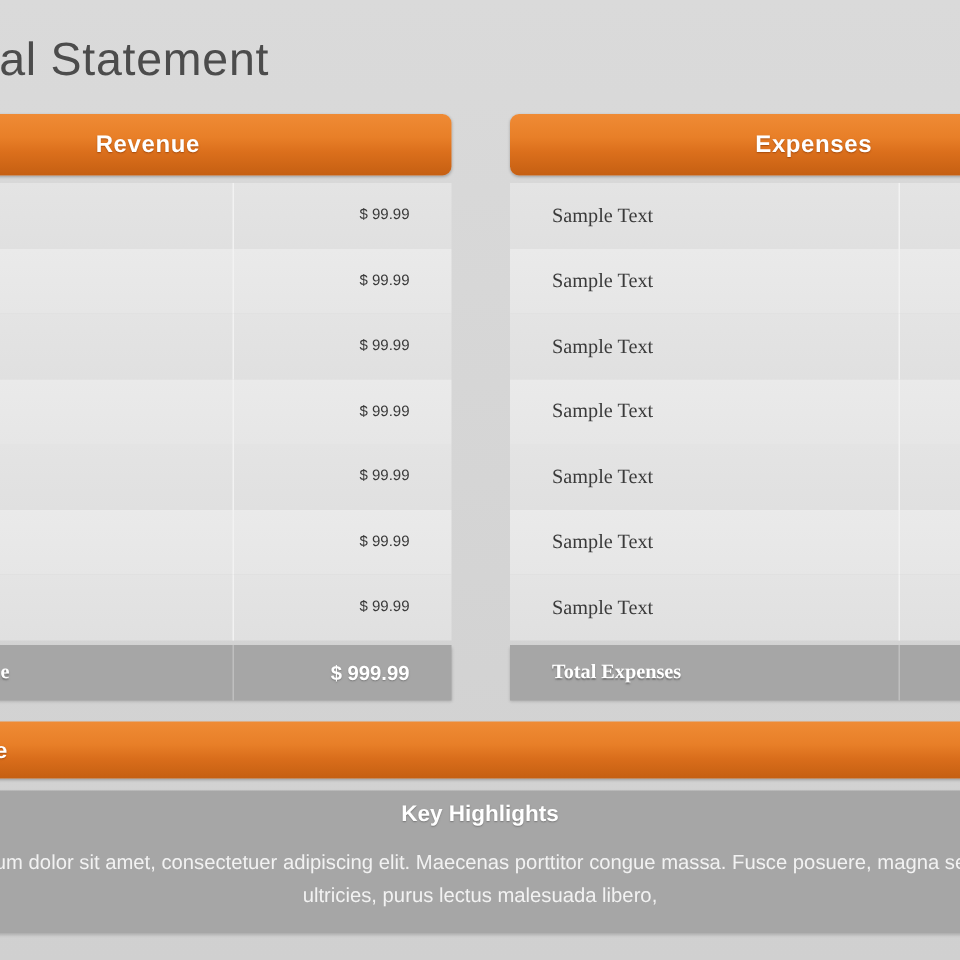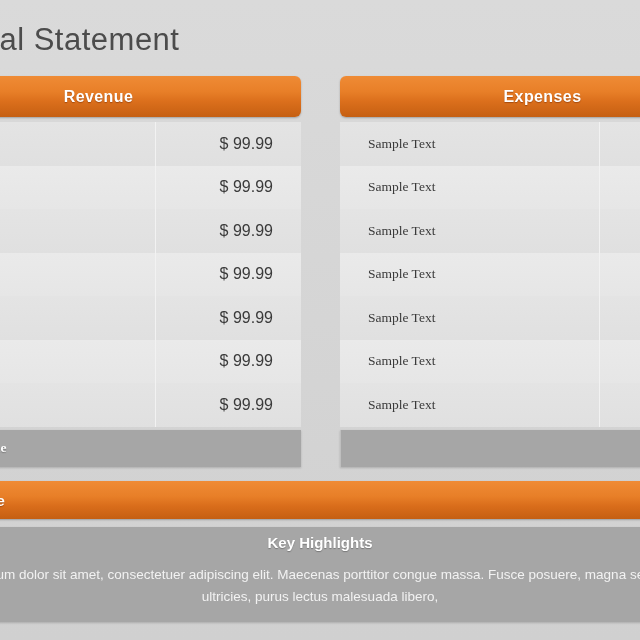--- a/index.html
+++ b/index.html
@@ -76,21 +76,21 @@
     box-sizing: border-box;
     font-size: 13.5px;
     color: #3a3a3a;
     font-family: Liberation Serif, serif;
   }
   .cell-amount {
     flex: 1;
     padding-right: 28px;
     box-sizing: border-box;
     text-align: right;
-    font-size: 16px;
+    font-size: 10px;
     color: #3a3a3a;
     border-left: 1px solid #f2f2f2;
     height: 100%;
     display: flex;
     align-items: center;
     justify-content: flex-end;
   }
 
   .row.total {
     background: #a6a6a6;
@@ -191,20 +191,21 @@
         <div class="cell-label">Sample Text</div>
         <div class="cell-amount">$ 99.99</div>
       </div>
       <div class="row odd">
         <div class="cell-label">Sample Text</div>
         <div class="cell-amount">$ 99.99</div>
       </div>
 
       <div class="row total">
         <div class="cell-label">Total Revenue</div>
+        <div class="cell-amount">$ 999.99</div>
       </div>
     </div>
   </div>
 
   <div class="panel panel-right">
     <div class="section-header">Expenses</div>
     <div class="table">
 
       <div class="row odd">
         <div class="cell-label">Sample Text</div>
@@ -229,20 +230,21 @@
       <div class="row even">
         <div class="cell-label">Sample Text</div>
         <div class="cell-amount">$ 99.99</div>
       </div>
       <div class="row odd">
         <div class="cell-label">Sample Text</div>
         <div class="cell-amount">$ 99.99</div>
       </div>
 
       <div class="row total">
+        <div class="cell-label">Total Expenses</div>
         <div class="cell-amount">$ 999.99</div>
       </div>
     </div>
   </div>
 
   <div class="net-bar">
     <span>Net Income</span>
 
   </div>
 

